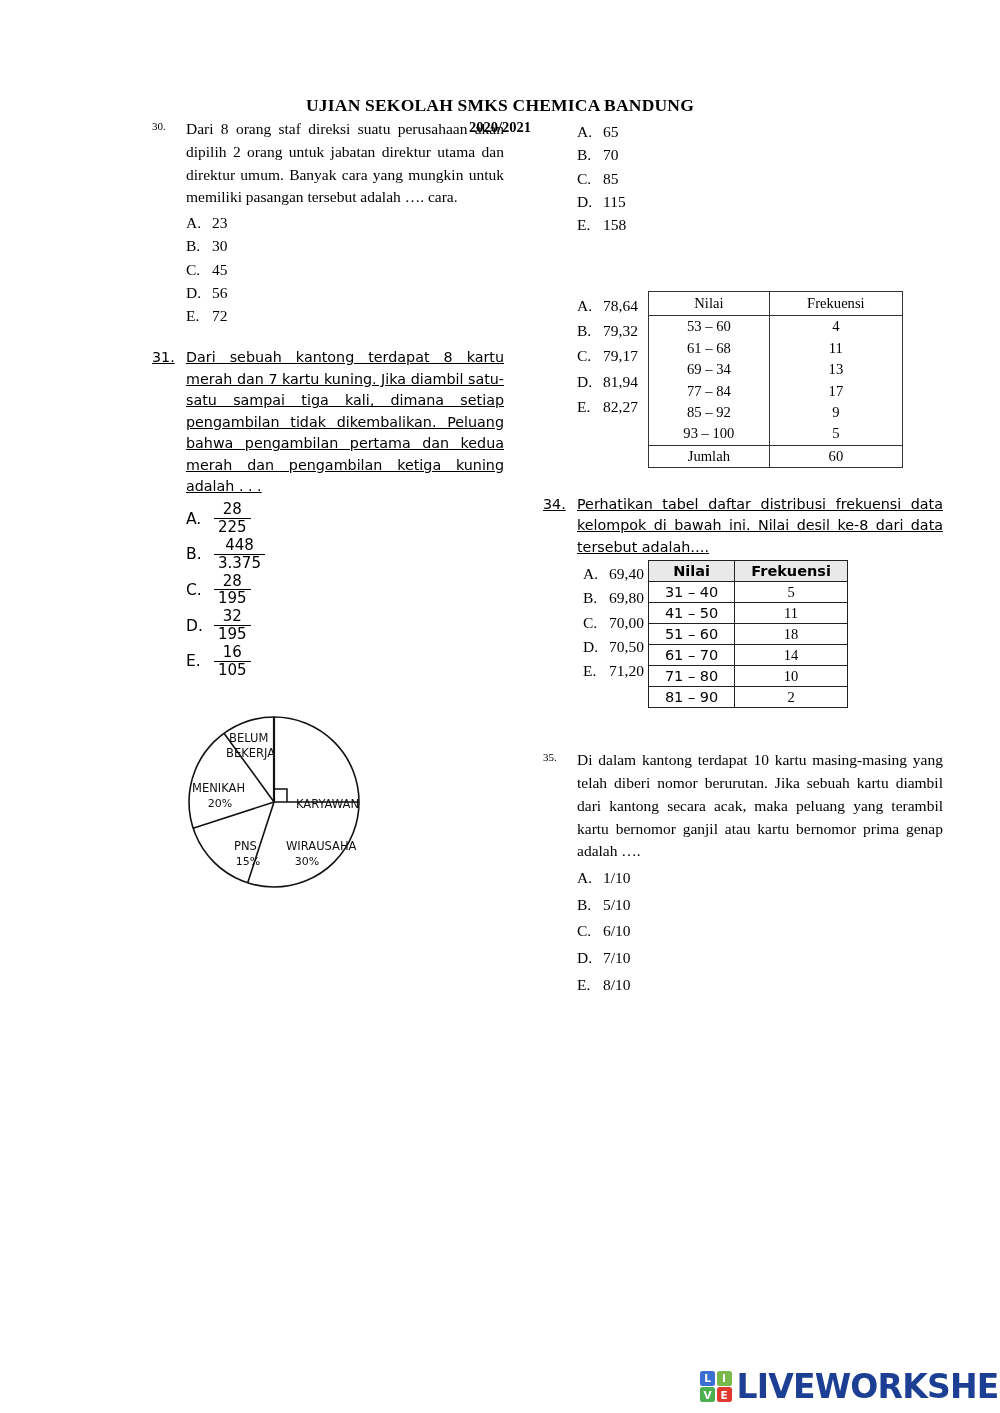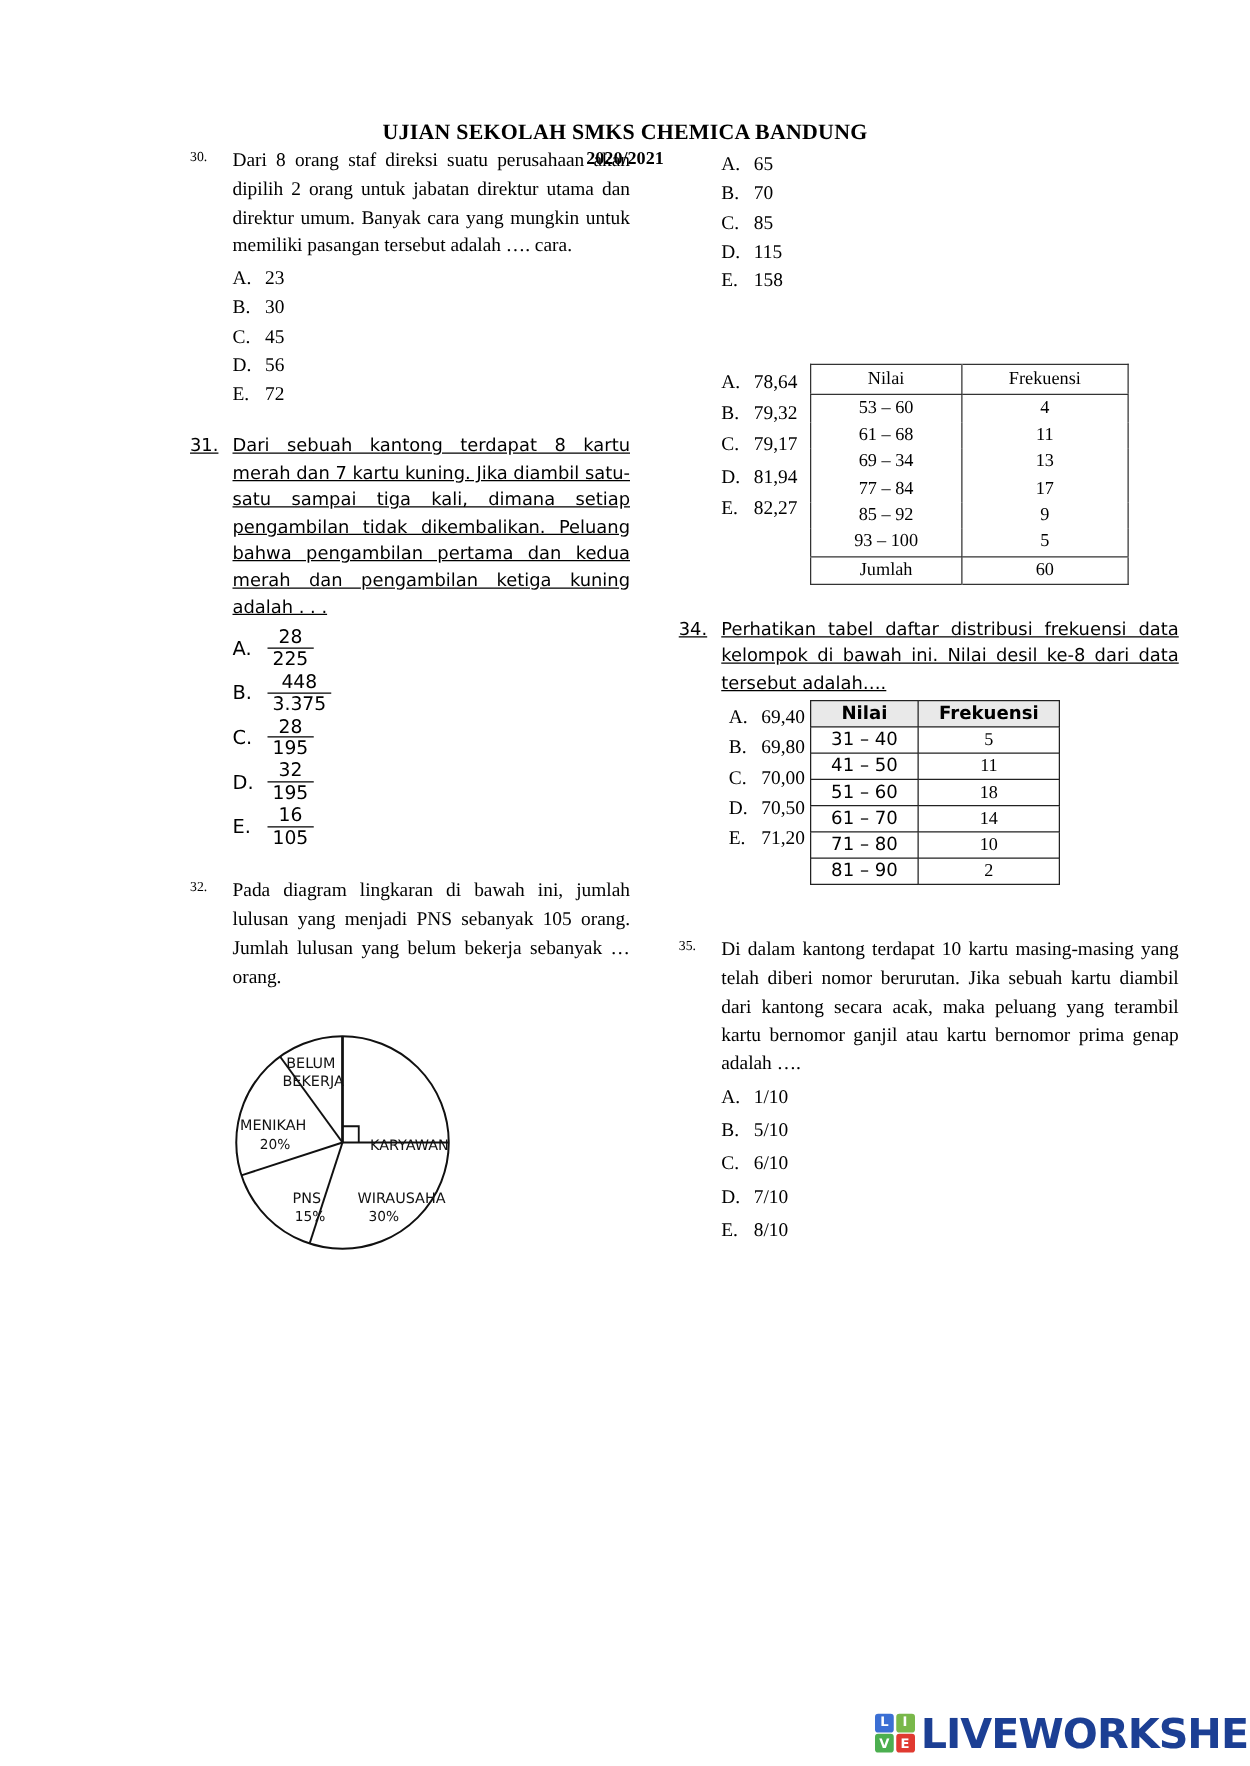--- a/index.html
+++ b/index.html
@@ -316,24 +316,20 @@
         <span class="opt-letter">E.</span>
         <span class="frac">
           <span class="num">16</span>
           <span class="den">105</span>
         </span>
       </div>
     </div>
   </div>
 
   <div class="q serif" style="margin-top:24px;">
-    <div class="q-row">
-      <div class="q-num">32.</div>
-      <div class="q-body">Pada diagram lingkaran di bawah ini, jumlah lulusan yang menjadi PNS sebanyak 105 orang. Jumlah lulusan yang belum bekerja sebanyak … orang.</div>
-    </div>
 
     <div class="pie-wrap">
       <svg width="200" height="195" viewBox="0 0 200 195">
 
         <circle cx="100" cy="100" r="85" fill="none" stroke="#111" stroke-width="1.6"></circle>
 
         <line x1="100" y1="100" x2="100" y2="15" stroke="#111" stroke-width="2.2"></line>
         <line x1="100" y1="100" x2="185" y2="100" stroke="#111" stroke-width="1.6"></line>
 
         <line x1="100" y1="100" x2="73.7" y2="180.8" stroke="#111" stroke-width="1.6"></line>

